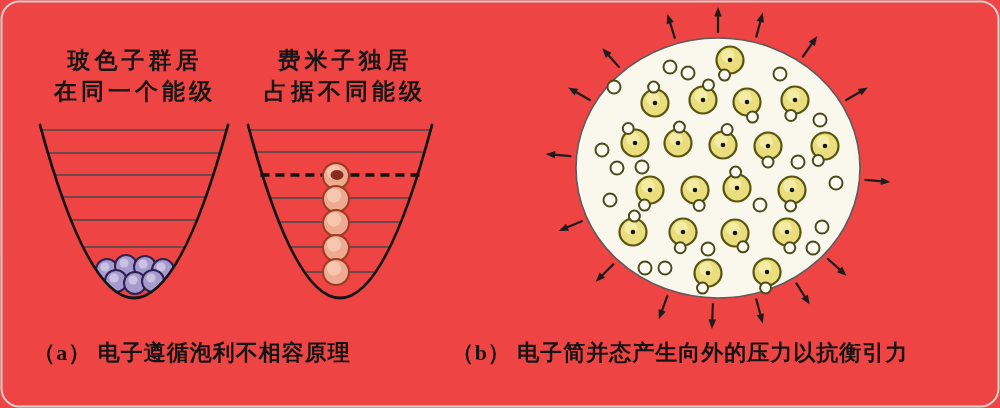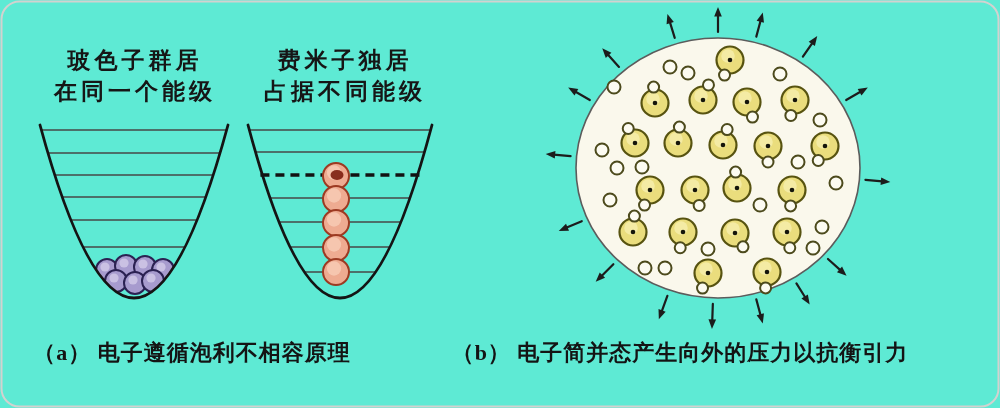--- a/index.html
+++ b/index.html
@@ -1,19 +1,19 @@
 <!DOCTYPE html>
 <html><head>
 <meta charset="utf-8">
 <style>
   html, body { margin: 0; padding: 0; background: #ffffff; }
   .stage {
     position: relative;
     width: 1000px; height: 408px;
-    background: #5eead4;
+    background: #ef4444;
     overflow: hidden;
     font-family: "Liberation Serif", "DejaVu Serif", serif;
   }
   svg { display: block; }
   .well-title {
     font-family: "Liberation Serif", "DejaVu Serif", serif;
     font-weight: 700;
     font-size: 23px;
     letter-spacing: 4px;
     fill: #161616;

